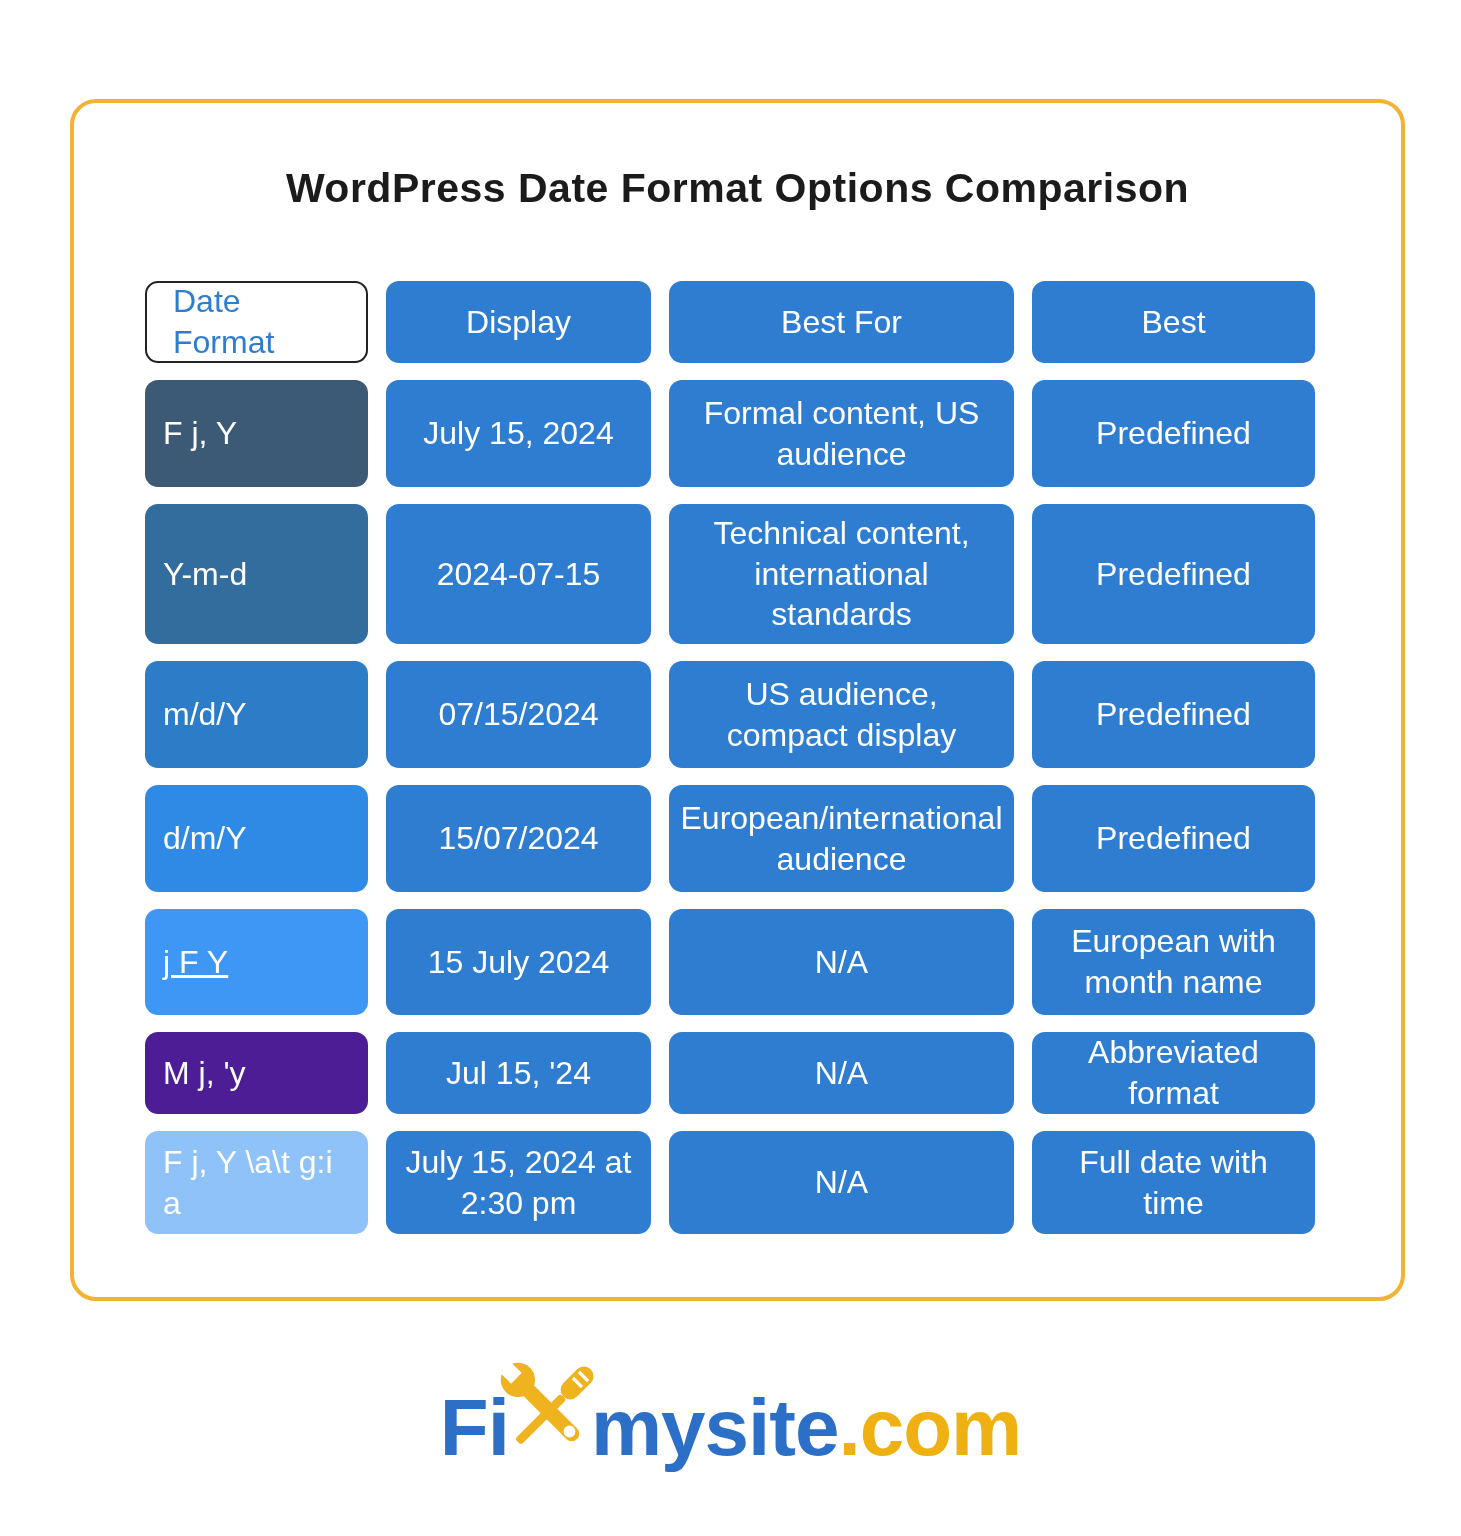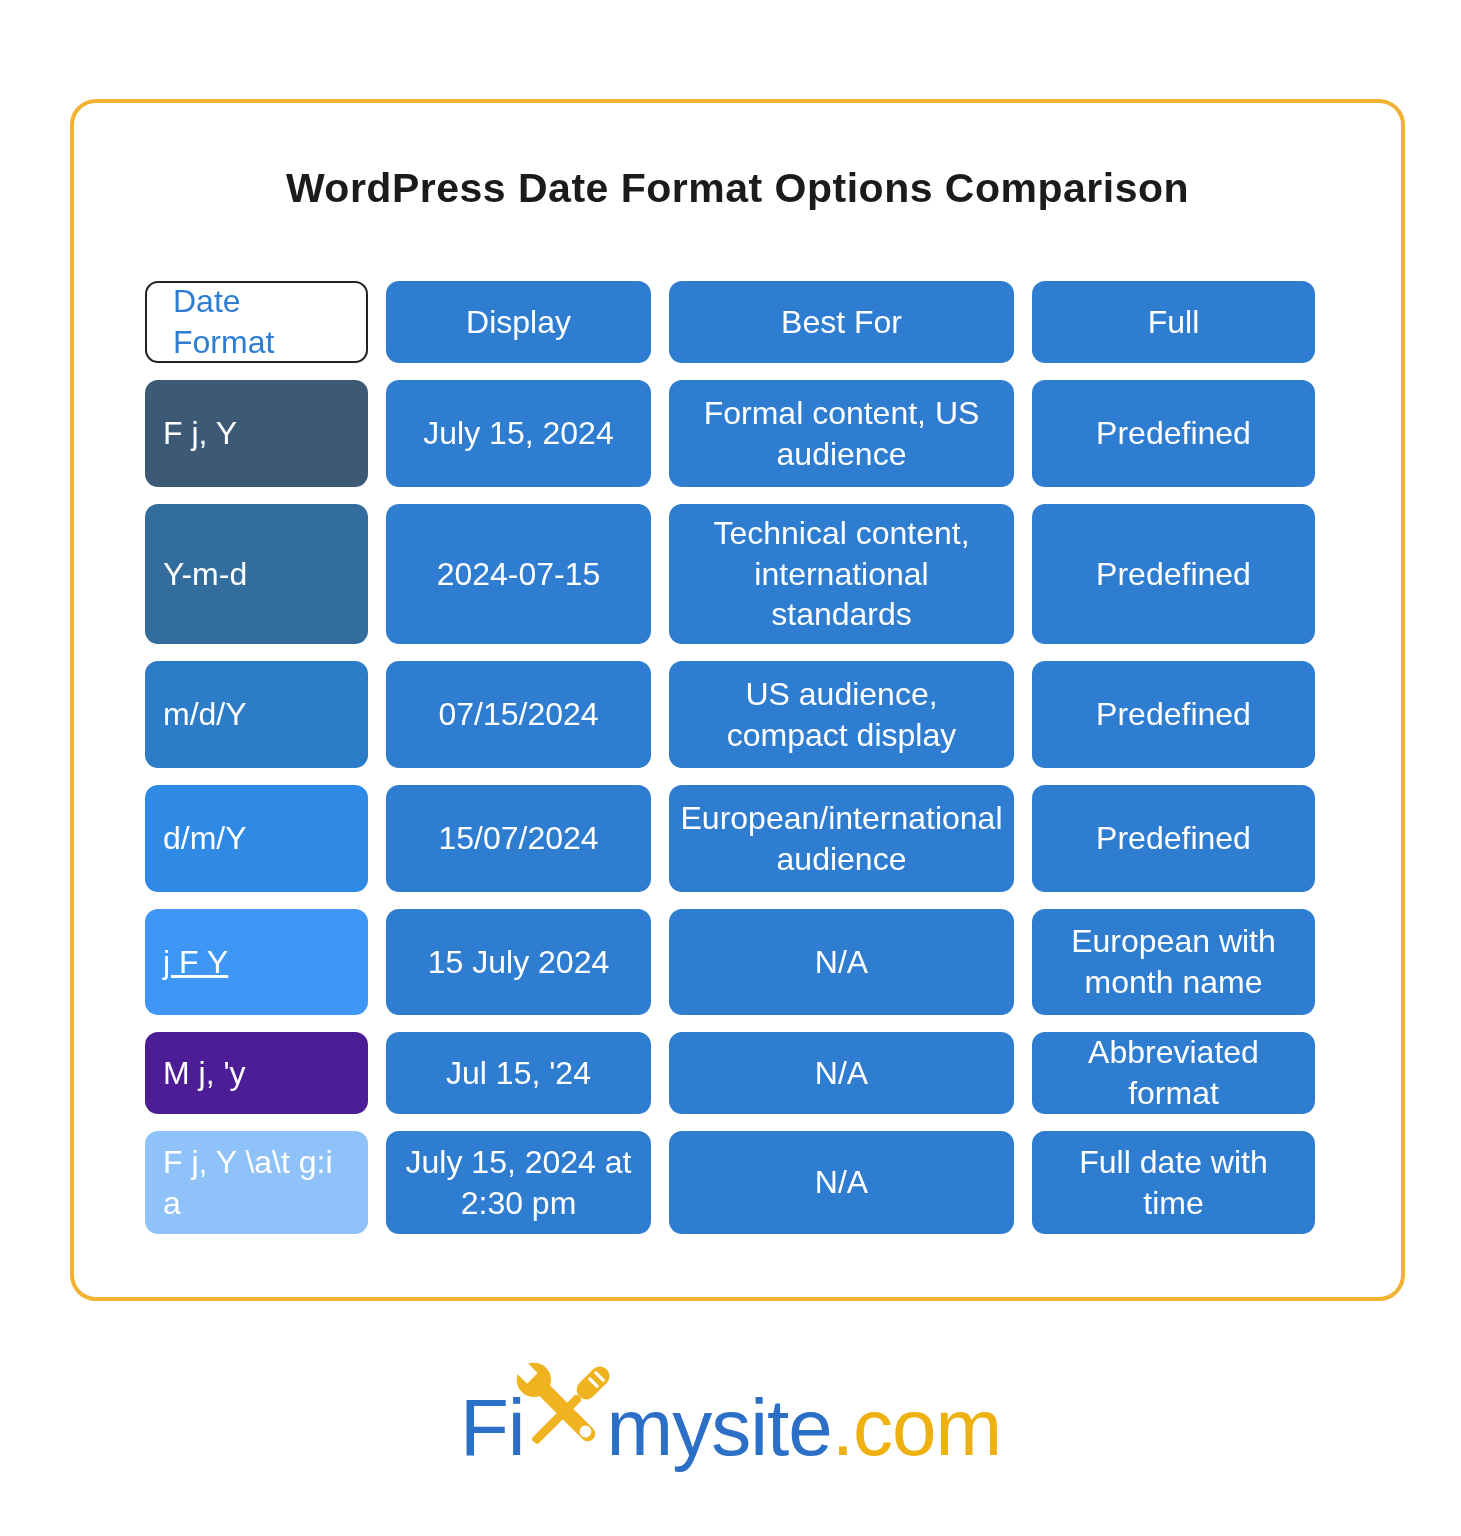--- a/index.html
+++ b/index.html
@@ -67,21 +67,21 @@
     top: 1352px; left: 0;
     width: 100%;
     display: flex;
     align-items: flex-end;
     justify-content: center;
     line-height: 0.95;
     cursor: pointer;
   }
   .logo-text {
     font-size: 80px;
-    font-weight: 400;
+    font-weight: 700;
     letter-spacing: -1px;
   }
   .logo-blue { color: #2b6fc7; }
   .logo-yellow { color: #eeb111; }
   .logo-icon {
     width: 112px; height: 118px;
     margin: 0 -14px -4px -16px;
     flex: 0 0 auto;
   }
 </style>
@@ -89,21 +89,21 @@
 <body>
 
 <div class="card">
   <h1 class="page-title">WordPress Date Format Options Comparison</h1>
 
   <div class="grid">
 
     <div class="cell format-header">Date Format</div>
     <div class="cell">Display</div>
     <div class="cell">Best For</div>
-    <div class="cell">Full</div>
+    <div class="cell">Best</div>
 
     <div class="cell format" style="background: rgb(60, 90, 118);">F j, Y</div>
     <div class="cell">July 15, 2024</div>
     <div class="cell">Formal content, US audience</div>
     <div class="cell">Predefined</div>
 
     <div class="cell format" style="background: rgb(51, 109, 158);">Y-m-d</div>
     <div class="cell">2024-07-15</div>
     <div class="cell">Technical content, international standards</div>
     <div class="cell">Predefined</div>

